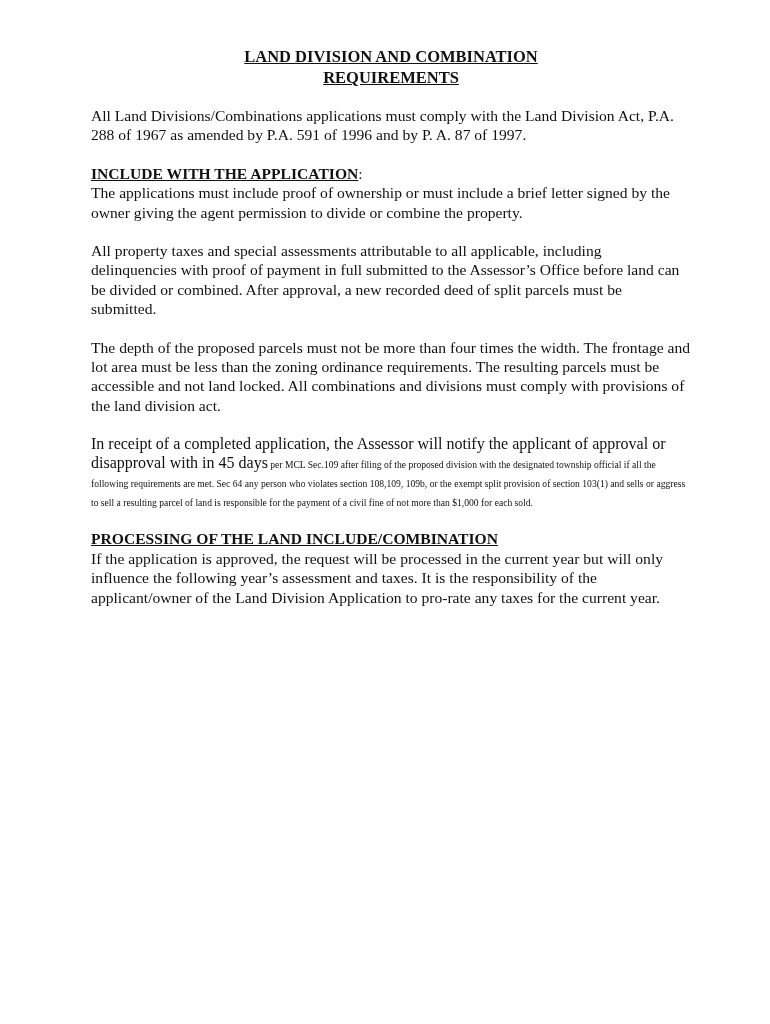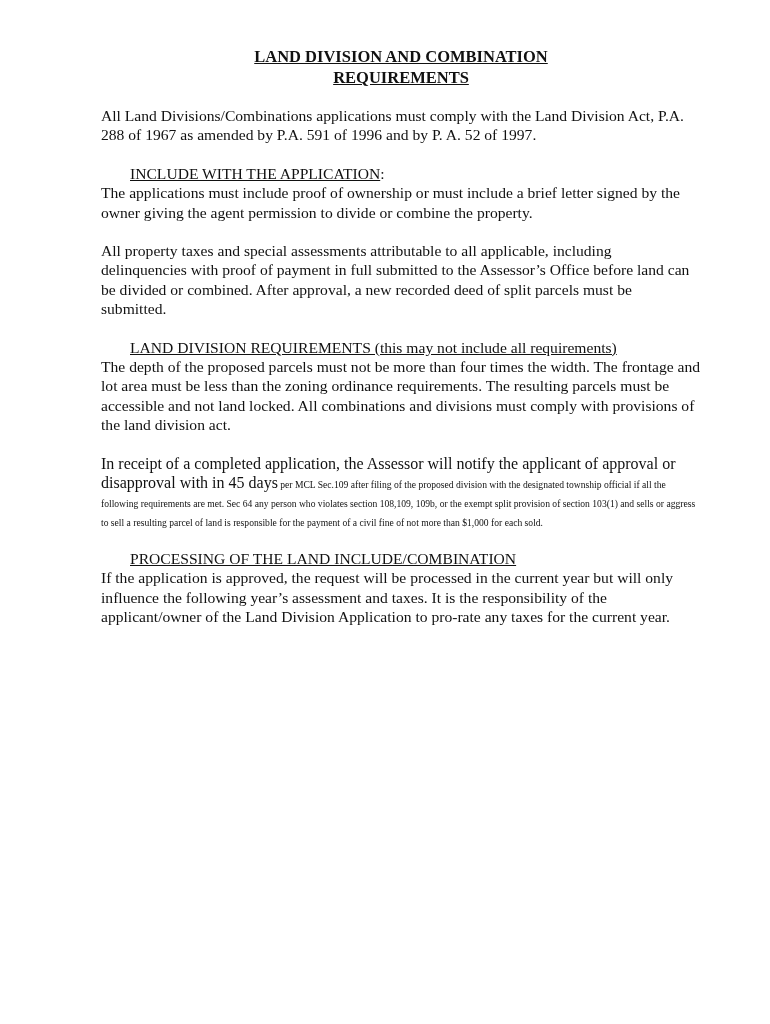--- a/index.html
+++ b/index.html
@@ -10,21 +10,21 @@
     body {
       width: 770px;
       height: 1024px;
       overflow: hidden;
       position: relative;
       font-family: "Liberation Serif", "DejaVu Serif", serif;
       color: #111111;
     }
     .page {
       position: absolute;
-      left: 101px;
+      left: 91px;
       top: 46px;
       width: 600px;
     }
     .title {
       text-align: center;
       font-weight: bold;
       font-size: 16.5px;
       line-height: 21px;
       margin: 0 0 18px 0;
     }
@@ -34,23 +34,22 @@
     }
     p {
       margin: 0;
       font-size: 15.6px;
       line-height: 19.4px;
     }
     .para {
       margin-bottom: 19px;
     }
     .heading {
-      font-weight: normal;
+      font-weight: bold;
       text-decoration: underline;
-      margin-left: 29px;
     }
     .heading-colon {
       font-weight: normal;
       text-decoration: none;
     }
     .small {
       font-size: 9.6px;
       line-height: 13px;
     }
     .large-inline {
@@ -69,34 +68,31 @@
 </head>
 <body>
 
 <div class="page">
 
   <div class="title">
     <span>LAND DIVISION AND COMBINATION</span>
     <span>REQUIREMENTS</span>
   </div>
 
-  <p class="para">All Land Divisions/Combinations applications must comply with the Land Division Act, P.A. 288 of 1967 as amended by P.A. 591 of 1996 and by P. A. 52 of 1997.</p>
+  <p class="para">All Land Divisions/Combinations applications must comply with the Land Division Act, P.A. 288 of 1967 as amended by P.A. 591 of 1996 and by P. A. 87 of 1997.</p>
 
   <div>
     <p>
       <span class="heading">INCLUDE WITH THE APPLICATION</span><span class="heading-colon">:</span>
     </p>
     <p class="para">The applications must include proof of ownership or must include a brief letter signed by the owner giving the agent permission to divide or combine the property.</p>
     <p class="para">All property taxes and special assessments attributable to all applicable, including delinquencies with proof of payment in full submitted to the Assessor’s Office before land can be divided or combined. After approval, a new recorded deed of split parcels must be submitted.</p>
   </div>
 
   <div>
-    <p>
-      <span class="heading">LAND DIVISION REQUIREMENTS (this may not include all requirements)</span>
-    </p>
     <p class="para">The depth of the proposed parcels must not be more than four times the width. The frontage and lot area must be less than the zoning ordinance requirements.  The resulting parcels must be accessible and not land locked. All combinations and divisions must comply with provisions of the land division act.</p>
   </div>
 
   <div style="margin-bottom:19px;">
     <p style="line-height:19px;">
       <span class="large-inline">In receipt of a completed application, the Assessor will notify the applicant of approval or disapproval with in 45 days</span><span class="small"> per MCL Sec.109 after filing of the proposed division with the designated township official if all the following requirements are met. Sec 64 any person who violates section 108,109, 109b, or the exempt split provision of section 103(1) and sells or aggress to sell a resulting parcel of land is responsible for the payment of a civil fine of not more than $1,000 for each sold.</span>
     </p>
   </div>
 
   <div>

